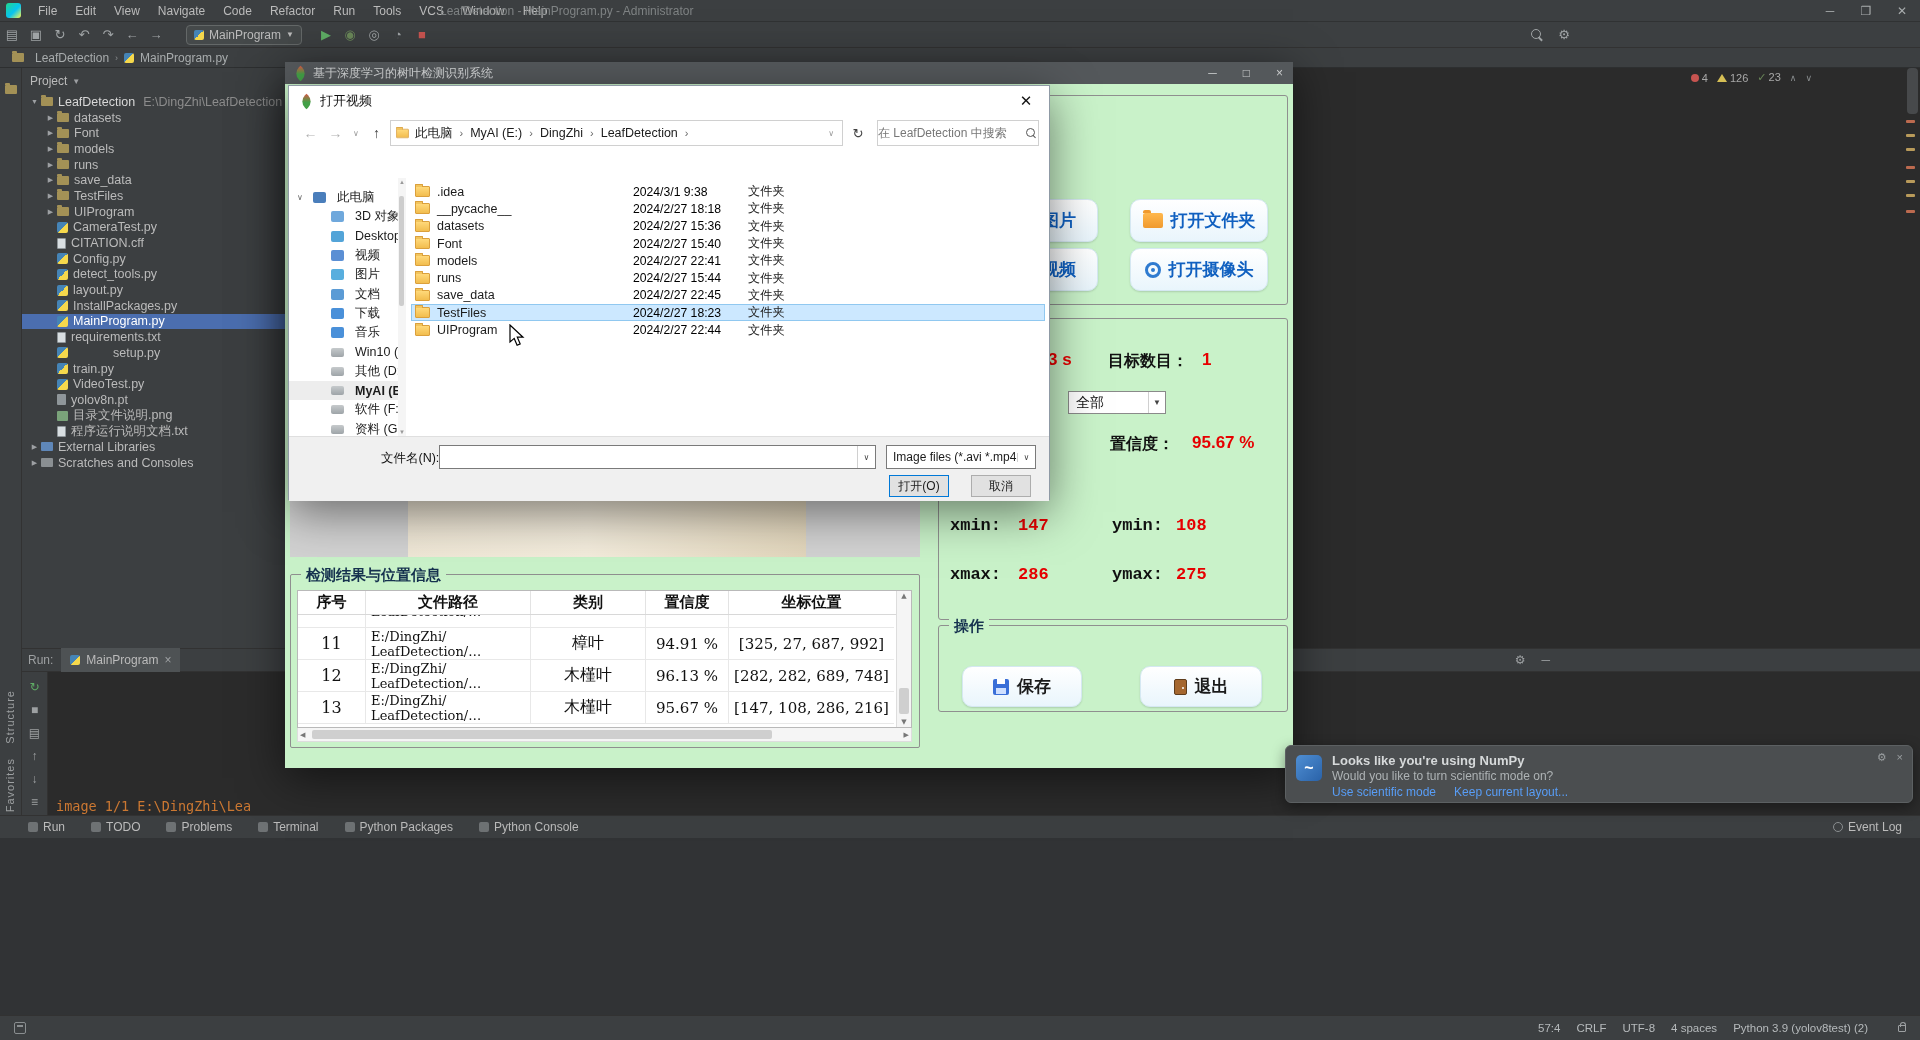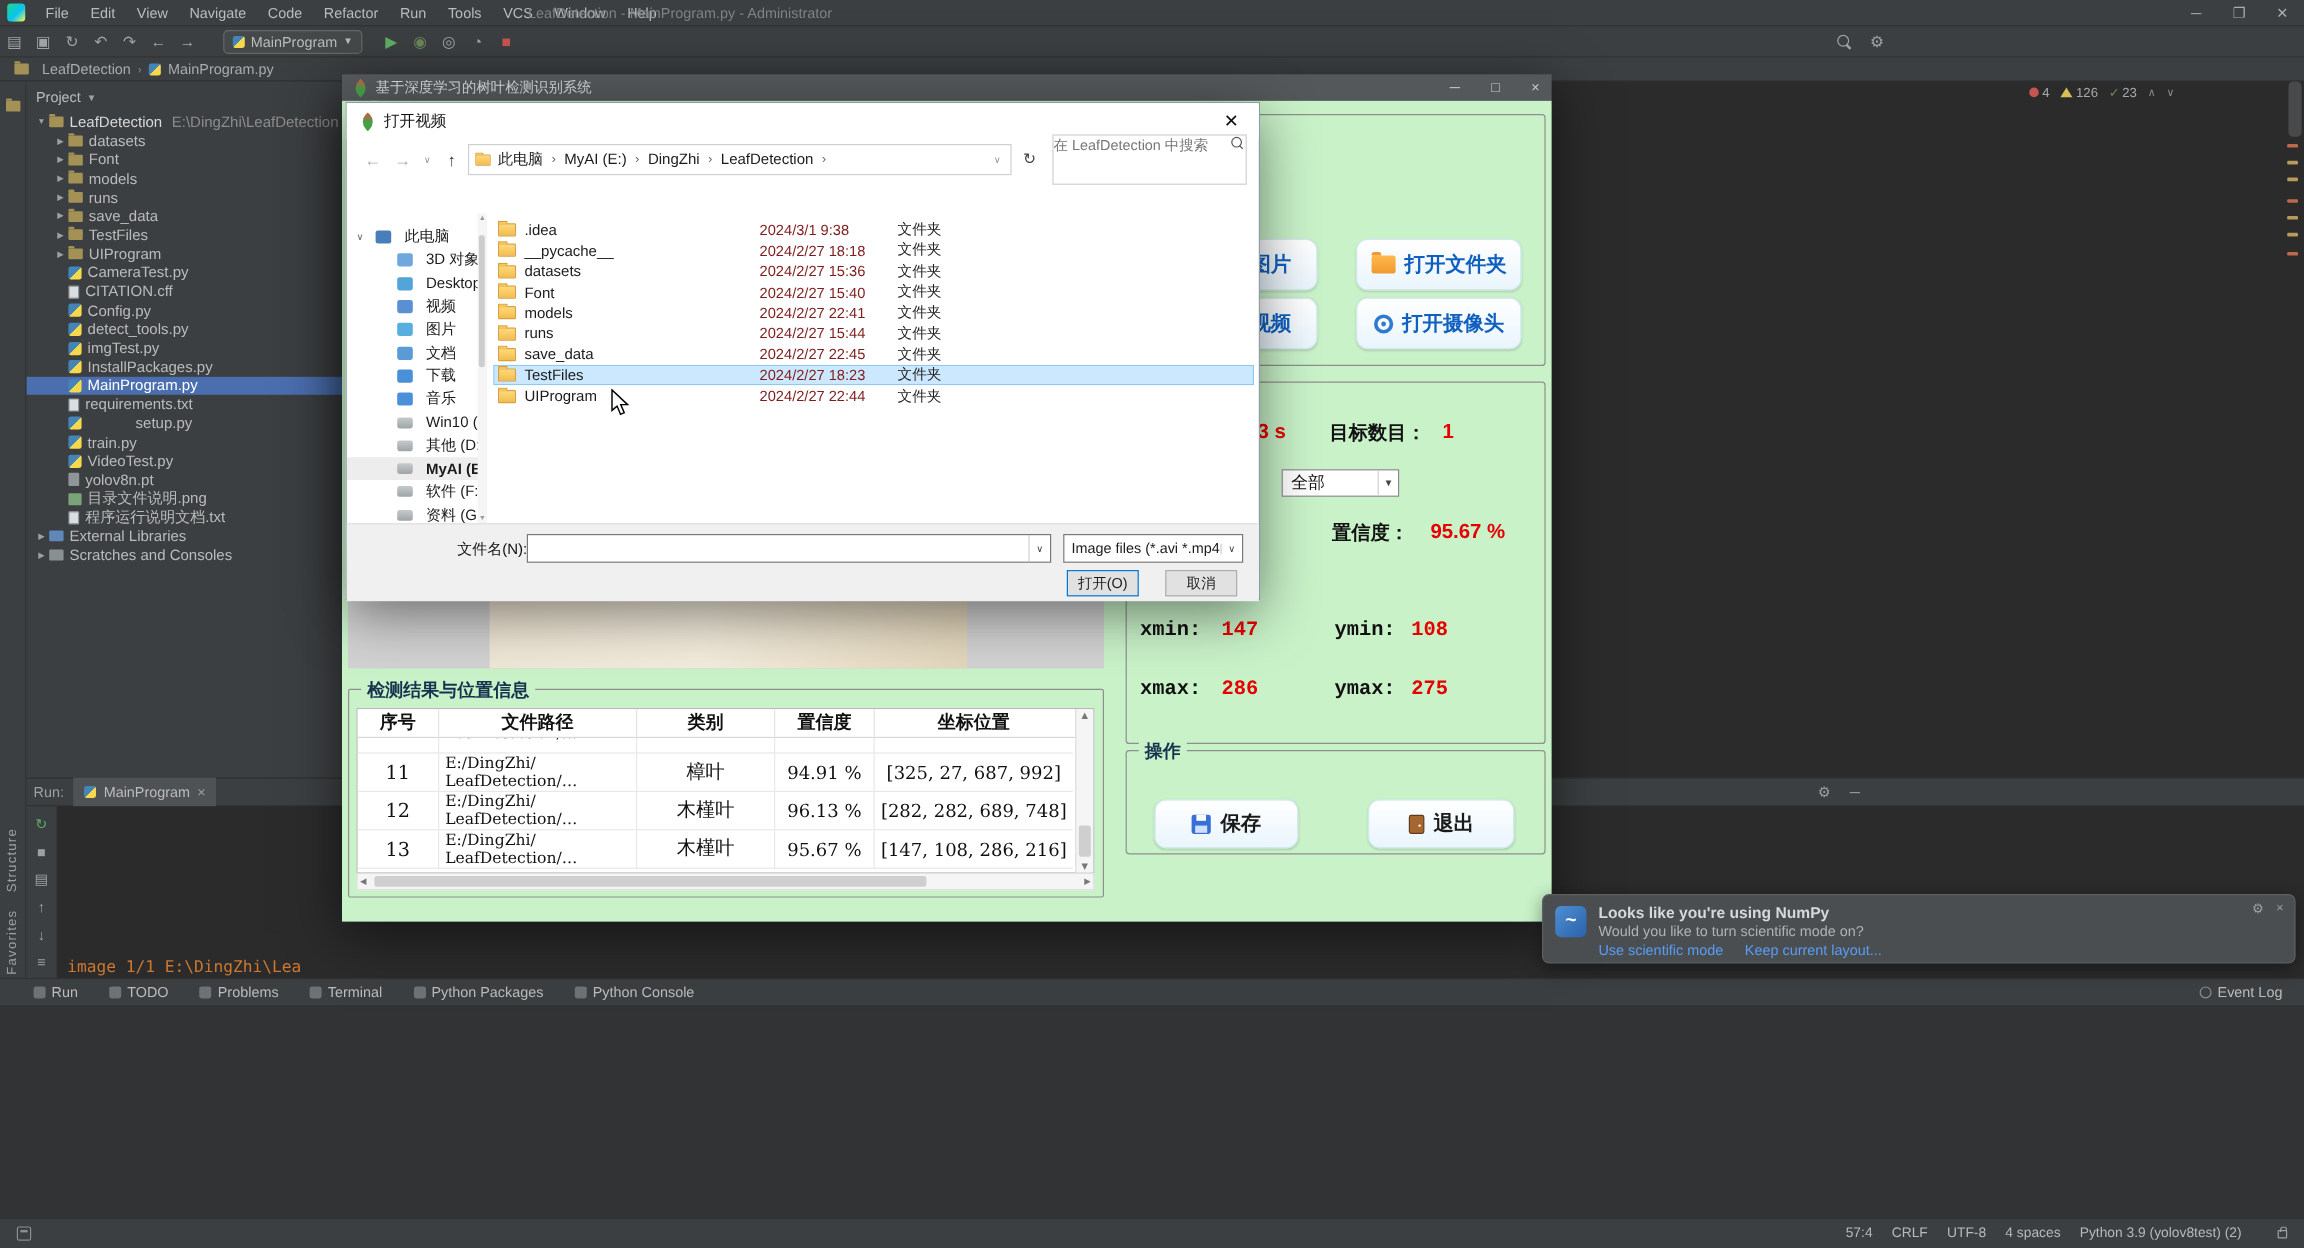--- a/index.html
+++ b/index.html
@@ -152,21 +152,21 @@
 .dlg-address{position:absolute;left:0;top:30px;right:0;height:34px;display:flex;align-items:center;padding:0 10px;gap:2px;}
 .nav-arrow{width:23px;text-align:center;font-size:14px;color:#b0b0b0;}
 .nav-arrow.up{color:#3b3b3b;}
 .nav-chev{width:14px;text-align:center;font-size:8px;color:#999;}
 .crumb-box{flex:1;height:26px;border:1px solid #d0d0d0;background:#fff;display:flex;align-items:center;padding:0 4px;overflow:hidden;}
 .crumb-seg{display:flex;align-items:center;}
 .crumb-seg .seg-lbl{padding:0 5px;}
 .crumb-sep{color:#666;font-size:11px;padding:0 2px;}
 .crumb-end{margin-left:auto;font-size:8px;color:#999;padding-right:4px;}
 .refresh-btn{width:26px;text-align:center;font-size:13px;color:#444;}
-.search-box{width:162px;height:42px;border:1px solid #d0d0d0;background:#fff;display:flex;padding:0 0;margin-left:4px;}
+.search-box{width:162px;height:26px;border:1px solid #d0d0d0;background:#fff;display:flex;align-items:center;padding:0 0;margin-left:4px;}
 .search-ph{flex:1;font-size:12px;color:#777;white-space:nowrap;overflow:hidden;}
 .icon-mag-dk{position:relative;width:13px;height:13px;flex:none;}
 .icon-mag-dk::before{content:'';position:absolute;width:7px;height:7px;border:1.4px solid #555;border-radius:50%;left:1px;top:1px;}
 .icon-mag-dk::after{content:'';position:absolute;width:4px;height:1.4px;background:#555;transform:rotate(45deg);left:7px;top:9px;}
 .dlg-toolbar{position:absolute;left:0;top:64px;right:0;height:28px;display:flex;align-items:center;padding:0 12px;gap:20px;border-bottom:1px solid #e6e6e6;color:#333;}
 .org-arrow{font-size:8px;color:#555;margin-left:3px;}
 .dlg-tb-right{margin-left:auto;display:flex;align-items:center;gap:14px;}
 .view-ico{width:16px;height:12px;background:repeating-linear-gradient(#8a8a8a 0 2px,#ffffff 2px 4px);}
 .pane-ico{width:16px;height:12px;border:1px solid #8a8a8a;position:relative;}
 .pane-ico::after{content:'';position:absolute;right:0;top:0;bottom:0;width:6px;background:#c9dff0;}
@@ -196,21 +196,21 @@
 .list-head{display:flex;height:18px;color:#555;font-size:12px;}
 .lh{display:flex;align-items:center;padding-left:13px;border-right:1px solid #f0f0f0;position:relative;}
 .lh:nth-child(1){width:222px;}
 .lh:nth-child(2){width:115px;}
 .lh:nth-child(3){width:100px;}
 .lh:nth-child(4){width:65px;border-right:none;}
 .file-rows{padding-top:5px;}
 .file-row{display:flex;align-items:center;height:17.3px;}
 .file-row.selected{background:var(--sel_blue,#cce8ff);box-shadow:inset 0 0 0 1px #90c8f0;}
 .fr-name{width:222px;display:flex;align-items:center;gap:7px;padding-left:4px;}
-.fr-date{width:115px;color:#7f1d1d;font-size:12.2px;}
+.fr-date{width:115px;color:#000000;font-size:12.2px;}
 .fr-type{width:100px;color:#222;font-size:12.2px;}
 .fr-size{width:65px;}
 .folder-win{width:15px;height:11px;background:linear-gradient(180deg,#ffd97a,#f2bd4e);border:1px solid #dba03c;border-radius:1px;position:relative;flex:none;}
 .folder-win::before{content:'';position:absolute;top:-3px;left:-1px;width:6px;height:2px;background:#f2c55e;border:1px solid #dba03c;border-bottom:none;border-radius:1px 1px 0 0;}
 .dlg-footer{position:absolute;left:0;top:350px;right:0;height:65px;background:#f0f0f0;border-top:1px solid #dfdfdf;}
 .fn-label{position:absolute;left:92px;top:13px;font-size:12.5px;color:#111;}
 .fn-input{position:absolute;left:150px;top:8px;width:437px;height:24px;border:1px solid #7a7a7a;background:#fff;display:flex;}
 .fn-input input{flex:1;border:none;outline:none;font-size:12px;padding:0 6px;background:transparent;}
 .fn-arrow{width:18px;display:flex;align-items:center;justify-content:center;font-size:8px;color:#444;border-left:1px solid #d0d0d0;}
 .ft-combo{position:absolute;left:597px;top:8px;width:150px;height:24px;border:1px solid #7a7a7a;background:#fff;display:flex;align-items:center;}
@@ -363,21 +363,21 @@
           <div class="tree-row lvl1" style="padding-left:35px;">
           <span class="icon-slot ic-py"></span>
           <span>Config.py</span>
         </div>
           <div class="tree-row lvl1" style="padding-left:35px;">
           <span class="icon-slot ic-py"></span>
           <span>detect_tools.py</span>
         </div>
           <div class="tree-row lvl1" style="padding-left:35px;">
           <span class="icon-slot ic-py"></span>
-          <span>imgTest.py</span>
+          <span>layout.py</span>
         </div>
           <div class="tree-row lvl1" style="padding-left:35px;">
           <span class="icon-slot ic-py"></span>
           <span>InstallPackages.py</span>
         </div>
           <div class="tree-row lvl1 selected" style="padding-left:35px;">
           <span class="icon-slot ic-py"></span>
           <span>MainProgram.py</span>
         </div>
           <div class="tree-row lvl1" style="padding-left:35px;">

